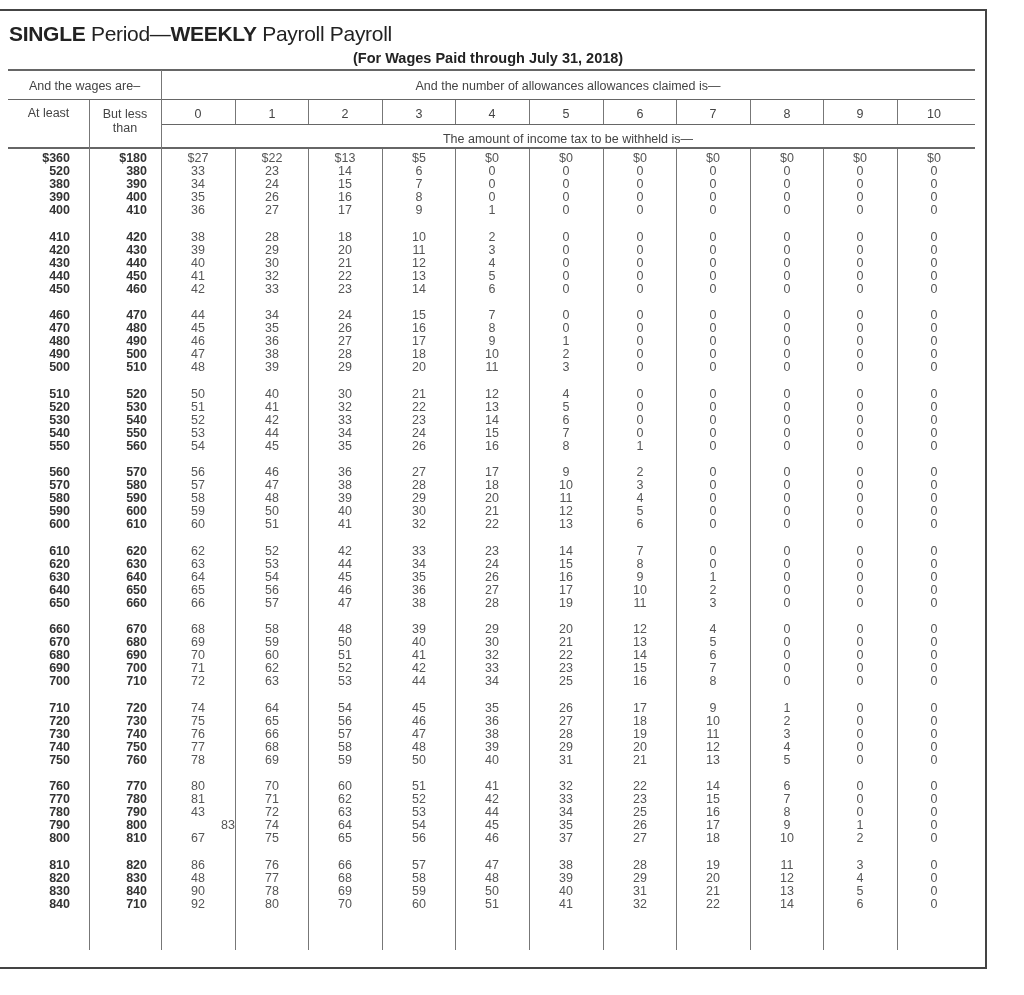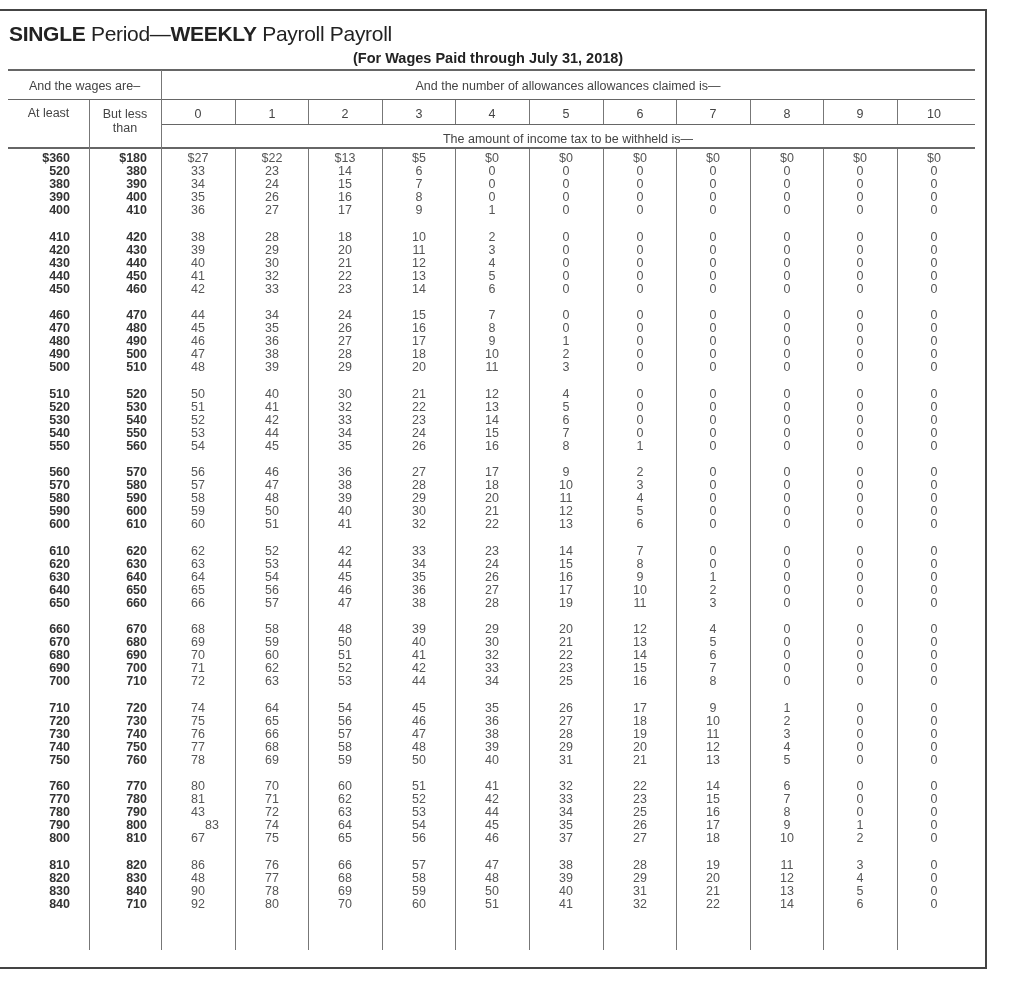--- a/index.html
+++ b/index.html
@@ -739,21 +739,21 @@
         <span class="cell amt" style="left: 521px; width: 74px;">34</span>
         <span class="cell amt" style="left: 595px; width: 74px;">25</span>
         <span class="cell amt" style="left: 668px; width: 74px;">16</span>
         <span class="cell amt" style="left: 742px; width: 74px;">8</span>
         <span class="cell amt" style="left: 815px; width: 74px;">0</span>
         <span class="cell amt" style="left: 889px; width: 74px;">0</span>
       </div>
       <div class="row">
         <span class="cell wage" style="text-align: right; left: 0px; width: 62px;">790</span>
         <span class="cell wage" style="text-align: right; left: 81px; width: 58px;">800</span>
-        <span class="cell amt" style="left: 167px; width: 74px;">83</span>
+        <span class="cell amt" style="left: 153px; width: 74px; text-align: right;">83</span>
         <span class="cell amt" style="left: 227px; width: 74px;">74</span>
         <span class="cell amt" style="left: 300px; width: 74px;">64</span>
         <span class="cell amt" style="left: 374px; width: 74px;">54</span>
         <span class="cell amt" style="left: 447px; width: 74px;">45</span>
         <span class="cell amt" style="left: 521px; width: 74px;">35</span>
         <span class="cell amt" style="left: 595px; width: 74px;">26</span>
         <span class="cell amt" style="left: 668px; width: 74px;">17</span>
         <span class="cell amt" style="left: 742px; width: 74px;">9</span>
         <span class="cell amt" style="left: 815px; width: 74px;">1</span>
         <span class="cell amt" style="left: 889px; width: 74px;">0</span>

